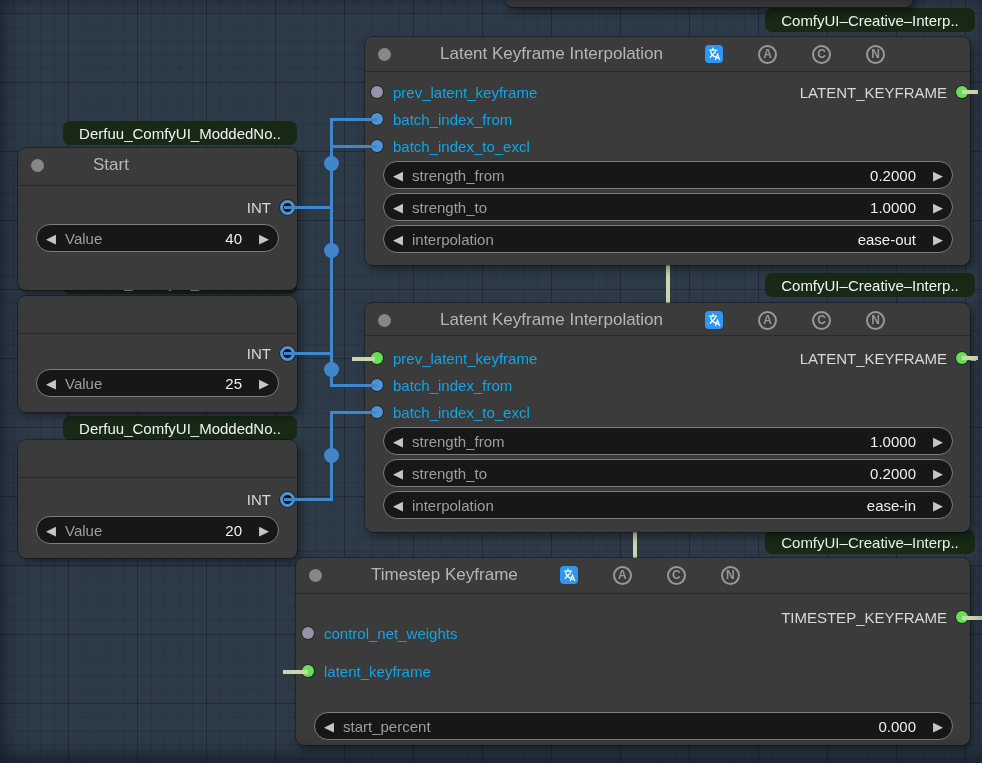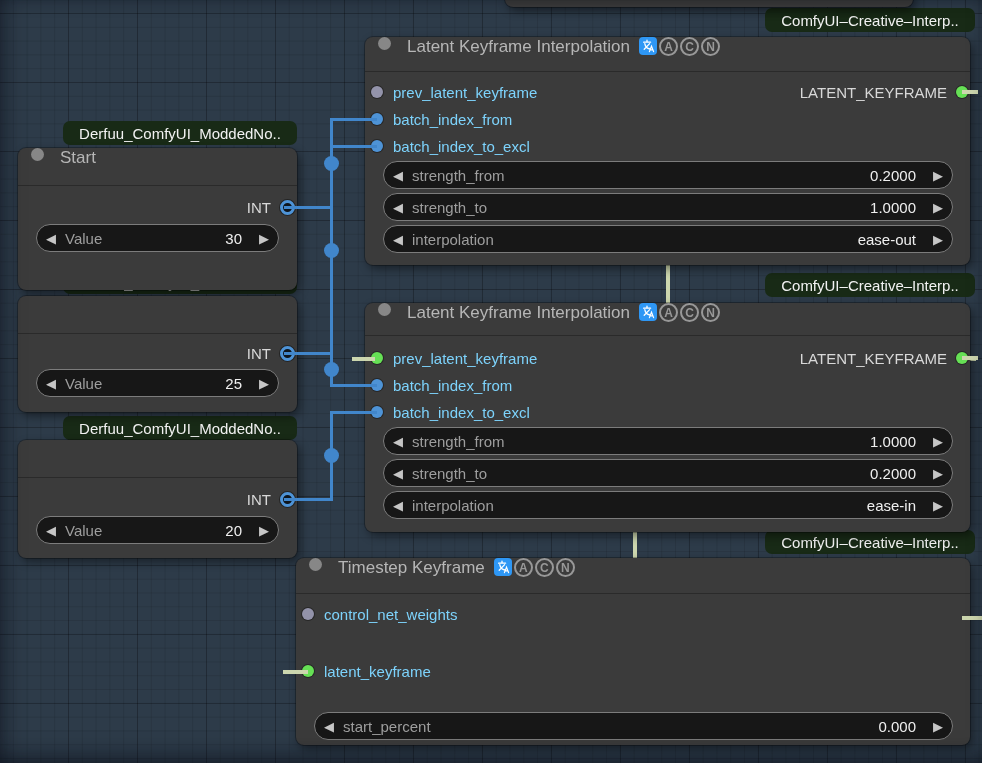--- a/index.html
+++ b/index.html
@@ -19,38 +19,38 @@
   .vignette{position:absolute;inset:0;z-index:9;pointer-events:none;
     box-shadow:inset 0 -16px 22px -10px rgba(5,10,18,.55), inset 16px 0 22px -12px rgba(5,10,18,.35), inset 0 10px 18px -12px rgba(5,10,18,.35);}
   
   .seg{position:absolute;z-index:1;}
   .blue{background:#4186cb;}
   .sage{background:#ccd6ae;}
   .linkdot{position:absolute;width:15px;height:15px;border-radius:50%;background:#4186cb;z-index:1;}
   
   .node{position:absolute;background:#3b3b3b;border-radius:8px;z-index:3;
     box-shadow:0 0 0 1px rgba(0,0,0,.28), 3px 4px 10px rgba(0,0,0,.45);}
-  .titlebar{position:absolute;left:0;top:0;right:0;height:34px;display:flex;align-items:flex-start;padding-left:13px;}
+  .titlebar{position:absolute;left:0;top:0;right:0;height:34px;display:flex;align-items:center;padding-left:13px;gap:33px;}
   .cdot{width:13px;height:13px;border-radius:50%;background:#878787;flex:0 0 auto;}
   .ttext{font-size:17px;color:#b6b6b6;margin-left:16px;white-space:nowrap;}
   .sep{position:absolute;left:0;right:0;height:1px;background:#2a2a2a;}
   .tbadge{width:18px;height:18px;margin-left:9px;flex:0 0 auto;display:block;}
   .circ{width:19px;height:19px;border-radius:50%;border:2px solid #989898;color:#989898;
     font-size:12px;font-weight:bold;display:flex;align-items:center;justify-content:center;
     margin-left:2px;flex:0 0 auto;}
   .slot{position:absolute;height:24px;display:flex;align-items:center;}
   .slot.in{left:6px;}
   .slot.out{right:2px;}
   .dot{width:12px;height:12px;border-radius:50%;flex:0 0 auto;box-shadow:0 0 0 1px rgba(0,0,0,.35);}
   .dot.lav{background:#9393aa;}
   .dot.blu{background:#4e93d6;}
   .dot.grn{background:#66e055;}
   .ring{width:15px;height:15px;border-radius:50%;background:#0e151d;border:3.5px solid #4e93d6;
     flex:0 0 auto;box-shadow:0 0 0 1px rgba(0,0,0,.4);}
-  .slot-label{font-size:15px;color:#7dd3fc;margin-left:10px;white-space:nowrap;}
+  .slot-label{font-size:15px;color:#0ea5e9;margin-left:10px;white-space:nowrap;}
   .slot.out .slot-label{margin-left:0;margin-right:9px;color:#d8d8d8;}
   .pill{position:absolute;height:28px;background:#171717;border:1px solid #7c7c7c;border-radius:14px;
     display:flex;align-items:center;padding:0 9px;font-size:15px;}
   .arr{color:#c6c6c6;font-size:13px;line-height:1;flex:0 0 auto;}
   .wlabel{color:#9e9e9e;margin-left:9px;flex:1;white-space:nowrap;}
   .wvalue{color:#efefef;margin-right:17px;white-space:nowrap;}
   .stub{position:absolute;height:3px;z-index:5;}
   .stub4{position:absolute;height:4px;z-index:5;}
   
   .gbadge{position:absolute;height:24px;background:#182a16;color:#f2f2f2;border-radius:7px;
@@ -106,21 +106,21 @@
     </div>
     <div class="sep" style="top:37px;"></div>
     <div class="stub blue" style="left:266px;top:57.5px;width:26px;"></div>
     <div class="slot out" style="top:47px;">
       <span class="slot-label">INT</span>
       <span class="ring"></span>
     </div>
     <div class="pill" style="left:18px;top:76px;width:243px;">
       <span class="arr">◀</span>
       <span class="wlabel">Value</span>
-      <span class="wvalue">30</span>
+      <span class="wvalue">40</span>
       <span class="arr">▶</span>
     </div>
   </div>
 
   <div class="node" style="left:18px;top:296px;width:279px;height:116px;">
     <div class="sep" style="top:37px;"></div>
     <div class="stub blue" style="left:266px;top:55.5px;width:26px;"></div>
     <div class="slot out" style="top:45px;">
       <span class="slot-label">INT</span>
       <span class="ring"></span>
@@ -262,30 +262,34 @@
       <svg class="tbadge" viewBox="0 0 18 18">
           <rect width="18" height="18" rx="4" fill="#2e97f5"></rect>
           <path d="M4.6 5.2h7M8 3.2v2M10.6 6.6 5.2 12.2M5.8 6.6c.4 2.8 2.4 4.8 5.2 5.4" stroke="#fff" fill="none" stroke-width="1.3" stroke-linecap="round"></path>
           <path d="M10.4 14.6 12.5 9.2l2.1 5.4M11.1 12.9h2.8" stroke="#fff" fill="none" stroke-width="1.2" stroke-linecap="round"></path>
         </svg>
       <span class="circ">A</span>
       <span class="circ">C</span>
       <span class="circ">N</span>
     </div>
     <div class="sep" style="top:35px;"></div>
-    <div class="slot in" style="top:44px;text-align:center;">
+    <div class="slot in" style="top:63px;text-align:center;">
       <span class="dot lav"></span>
       <span class="slot-label">control_net_weights</span>
     </div>
     <div class="stub4 sage" style="left:-13px;top:111.5px;width:25px;"></div>
     <div class="slot in" style="top:101px;">
       <span class="dot grn"></span>
       <span class="slot-label">latent_keyframe</span>
     </div>
     <div class="stub4 sage" style="left:666px;top:57.5px;width:20px;"></div>
+    <div class="slot out" style="top:47px;">
+      <span class="slot-label">TIMESTEP_KEYFRAME</span>
+      <span class="dot grn"></span>
+    </div>
     <div class="pill" style="left:18px;top:154px;width:639px;">
       <span class="arr">◀</span>
       <span class="wlabel">start_percent</span>
       <span class="wvalue">0.000</span>
       <span class="arr">▶</span>
     </div>
   </div>
 
   <div class="vignette"></div>
 </div>

